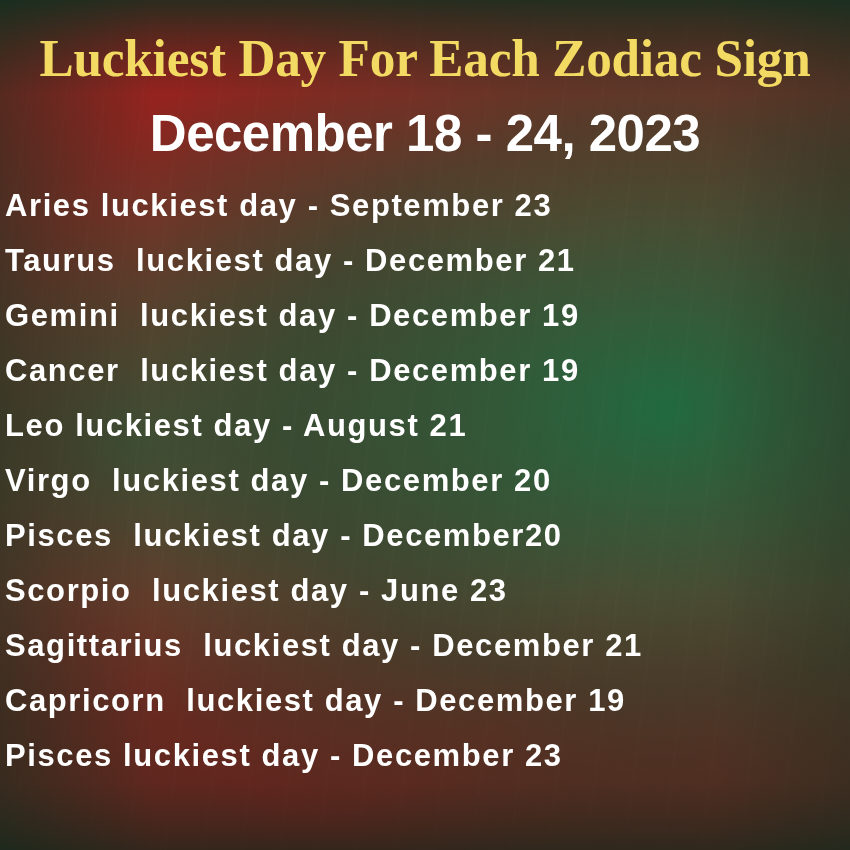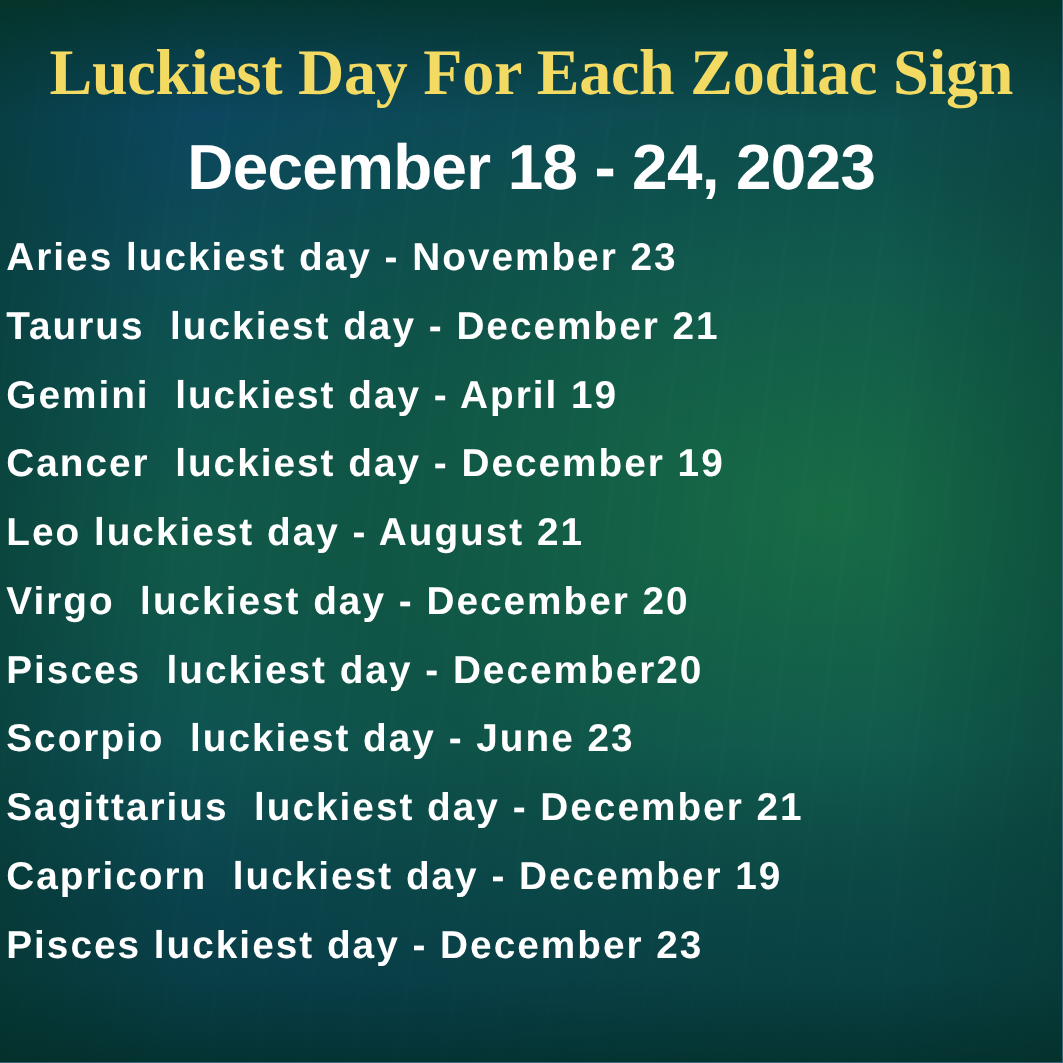--- a/index.html
+++ b/index.html
@@ -11,21 +11,21 @@
     height: 850px;
     overflow: hidden;
     font-family: "Liberation Sans", sans-serif;
   }
 
   #poster {
     position: relative;
     width: 850px;
     height: 850px;
     box-sizing: border-box;
-    background-color: #0c4a6e;
+    background-color: #b91c1c;
     overflow: hidden;
   }
 
   
   .bg-layer {
     position: absolute;
     inset: 0;
     pointer-events: none;
   }
   .bg-radial {
@@ -118,23 +118,23 @@
   <div class="bg-layer bg-streaks"></div>
   <div class="bg-layer bg-vignette"></div>
 
   <div class="content">
 
     <div id="title">Luckiest Day For Each Zodiac Sign</div>
 
     <div id="subtitle">December 18 - 24, 2023</div>
 
     <div id="rows">
-      <div class="row">Aries luckiest day - November 23</div>
+      <div class="row">Aries luckiest day - September 23</div>
       <div class="row">Taurus  luckiest day - December 21</div>
-      <div class="row">Gemini  luckiest day - April 19</div>
+      <div class="row">Gemini  luckiest day - December 19</div>
       <div class="row">Cancer  luckiest day - December 19</div>
       <div class="row">Leo luckiest day - August 21</div>
       <div class="row">Virgo  luckiest day - December 20</div>
       <div class="row">Pisces  luckiest day - December20</div>
       <div class="row">Scorpio  luckiest day - June 23</div>
       <div class="row">Sagittarius  luckiest day - December 21</div>
       <div class="row">Capricorn  luckiest day - December 19</div>
       <div class="row">Pisces luckiest day - December 23</div>
     </div>
 

